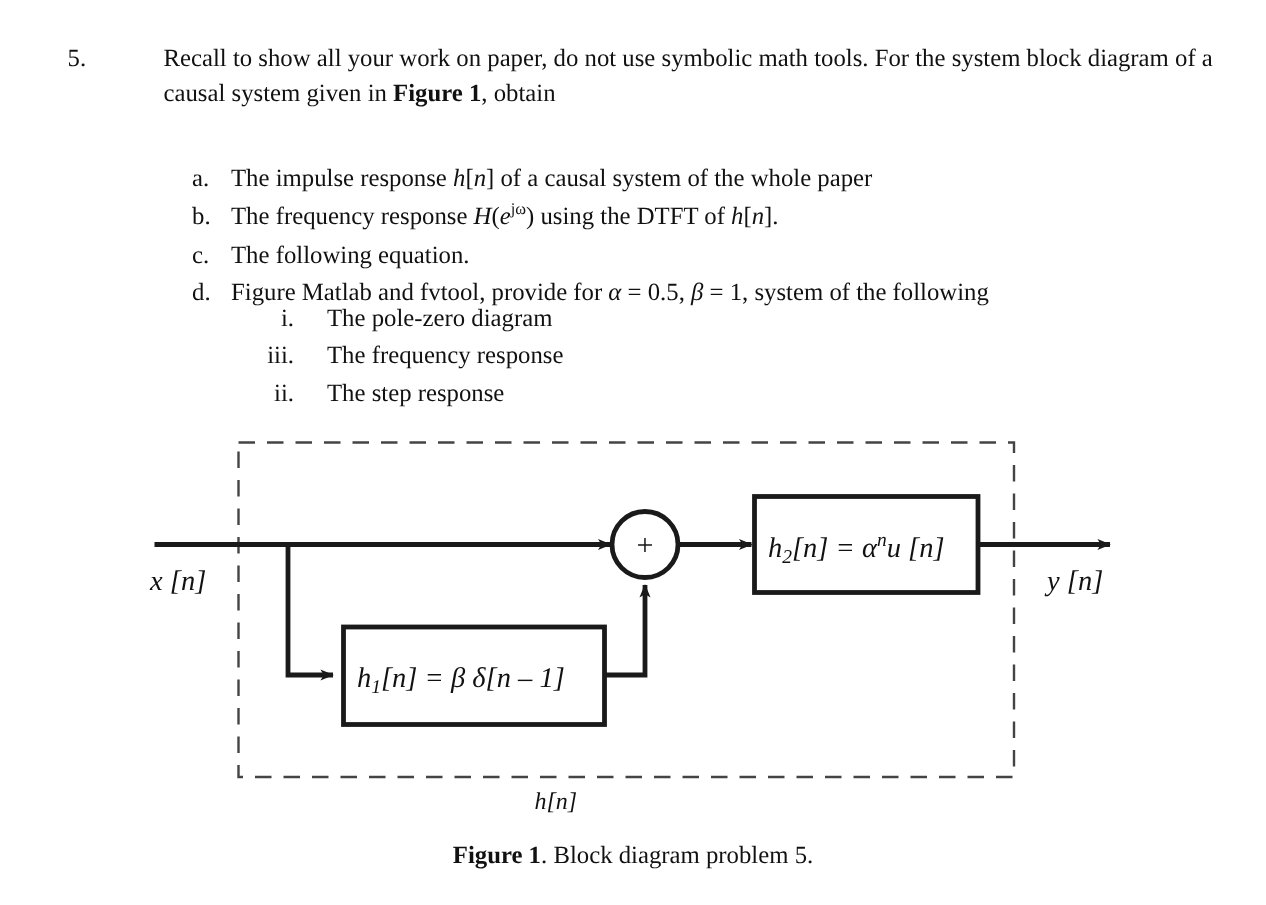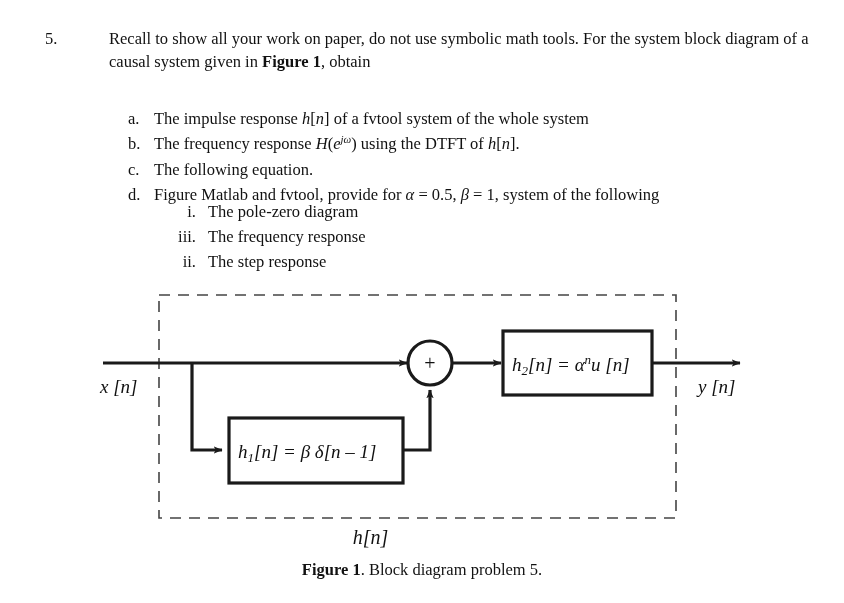--- a/index.html
+++ b/index.html
@@ -34,21 +34,21 @@
     flex: 0 0 auto;
     width: 28px;
     text-align: left;
   }
   .q-text {
     flex: 1 1 auto;
     margin-left: 36px;
   }
   .math { font-style: italic; }
   .bold { font-weight: bold; }
-  sup.exp { font-size: 0.66em; font-style: italic; vertical-align: super; line-height: 0; }
+  sup.exp { font-size: 0.66em; vertical-align: super; line-height: 0; }
 
   
   .sublist {
     position: absolute;
     left: 128px;
     top: 107px;
     width: 690px;
   }
   .sub-row {
     display: flex;
@@ -75,21 +75,21 @@
     align-items: flex-start;
     font-size: 16.5px;
     line-height: 1.5;
   }
   .roman-marker {
     flex: 0 0 auto;
     width: 38px;
     text-align: right;
     padding-right: 12px;
   }
-  .roman-text { flex: 1 1 auto; }
+  .roman-text { flex: 1 1 auto; margin-left: 10px; }
 
   
   .figure {
     position: absolute;
     left: 0;
     top: 280px;
     width: 844px;
     height: 323px;
   }
   .figure svg { display: block; }
@@ -122,39 +122,39 @@
     font-size: 16.5px;
   }
   .caption .bold { font-weight: bold; }
 
   .hn-label {
     position: absolute;
     left: 0;
     top: 526px;
     width: 741px;
     text-align: center;
-    font-size: 20px;
+    font-size: 16px;
     font-style: italic;
   }
 </style>
 </head>
 <body>
 
 <div class="question-block">
   <div class="q-row">
     <span class="q-marker">5.</span>
     <span class="q-text"><span>Recall to show all your work on paper, do not use symbolic math tools. For the system block diagram of a causal system given in </span><span class="bold">Figure 1</span><span>, obtain</span></span>
   </div>
 </div>
 
 <div class="sublist">
 
   <div class="sub-row">
     <span class="sub-marker">a.</span>
-    <span class="sub-text"><span>The impulse response </span><span class="math">h</span><span>[</span><span class="math">n</span><span>]</span><span> of a fvtool system of the whole system</span></span>
+    <span class="sub-text"><span>The impulse response </span><span class="math">h</span><span>[</span><span class="math">n</span><span>]</span><span> of a causal system of the whole paper</span></span>
   </div>
 
   <div class="sub-row">
     <span class="sub-marker">b.</span>
     <span class="sub-text"><span>The frequency response </span><span class="math">H</span><span>(</span><span class="math">e</span><sup class="exp">jω</sup><span>) using the DTFT of </span><span class="math">h</span><span>[</span><span class="math">n</span><span>].</span></span>
   </div>
 
   <div class="sub-row">
     <span class="sub-marker">c.</span>
     <span class="sub-text">The following equation.</span>

